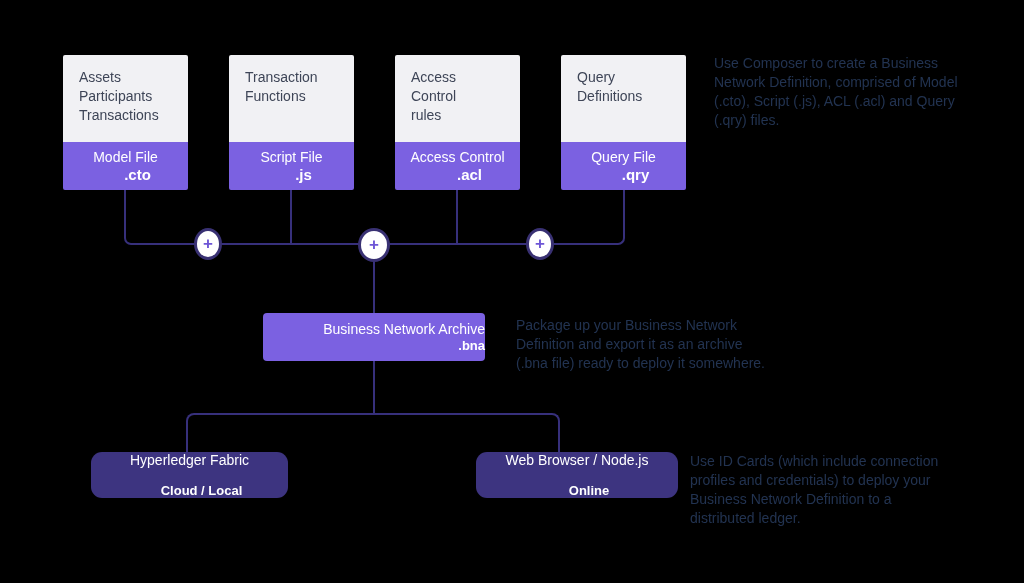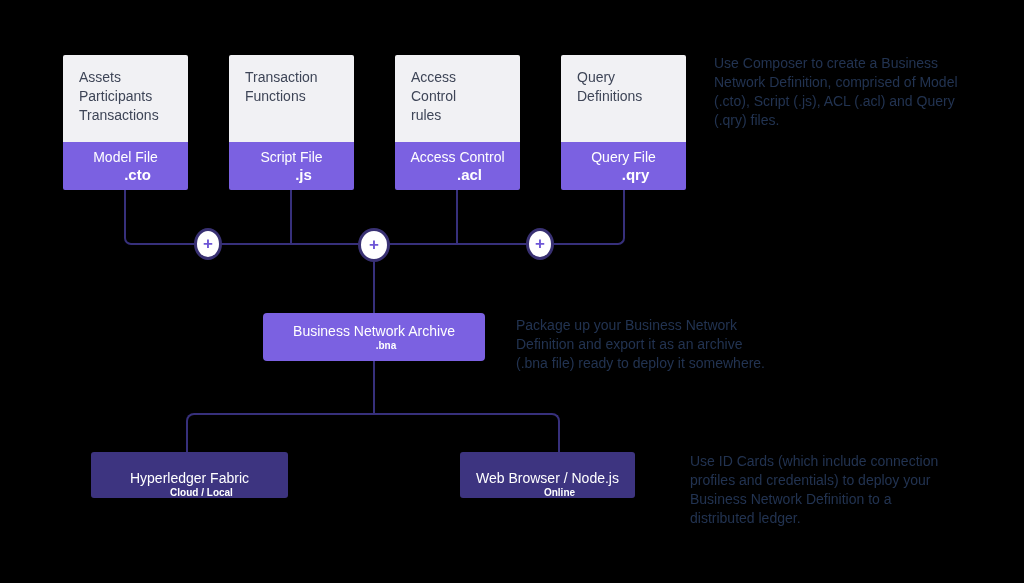--- a/index.html
+++ b/index.html
@@ -36,30 +36,30 @@
   
   .plus-node{
     position:absolute;box-sizing:border-box;background:#fff;border:3px solid #393173;
     border-radius:50%;display:flex;align-items:center;justify-content:center;
     color:#6e56d6;font-weight:bold;font-size:17px;line-height:1;
   }
   .plus-node span{transform:translateY(-1px);}
   
   .archive{
     position:absolute;left:263px;top:313px;width:222px;height:48px;background:#7b61e1;
-    border-radius:4px;color:#fff;text-align:center;display:flex;flex-direction:column;
+    border-radius:4px;color:#fff;text-align:right;display:flex;flex-direction:column;
     justify-content:center;gap:1px;
   }
   
   .deploy{
-    position:absolute;top:452px;height:46px;background:#3d3480;border-radius:3px;color:#fff;
-    text-align:center;display:flex;flex-direction:column;justify-content:flex-end;gap:1px;
+    position:absolute;top:452px;height:46px;background:#3d3480;border-radius:11px;color:#fff;
+    text-align:center;display:flex;flex-direction:column;justify-content:space-between;gap:1px;
   }
   .deploy .file-label, .archive .file-label{font-size:14px;}
-  .deploy .file-ext, .archive .file-ext{font-size:10px;}
+  .deploy .file-ext, .archive .file-ext{font-size:13px;}
   
   .annotation{
     position:absolute;font-size:14px;line-height:19px;color:#223351;white-space:pre-line;
   }
 </style>
 </head>
 <body>
 
 <div class="stage">
 
@@ -117,21 +117,21 @@
 
   <div class="archive">
     <span class="file-label">Business Network Archive</span>
     <span class="file-ext">.bna</span>
   </div>
 
   <div class="deploy" style="left:91px;width:197px;">
     <span class="file-label">Hyperledger Fabric</span>
     <span class="file-ext">Cloud / Local</span>
   </div>
-  <div class="deploy" style="left:460px;width:175px;">
+  <div class="deploy" style="left:476px;width:202px;">
     <span class="file-label">Web Browser / Node.js</span>
     <span class="file-ext">Online</span>
   </div>
 
   <div class="annotation" style="left:516px;top:316px;width:300px;">Package up your Business Network
 Definition and export it as an archive
 (.bna file) ready to deploy it somewhere.</div>
   <div class="annotation" style="left:714px;top:54px;width:292px;">Use Composer to create a Business
 Network Definition, comprised of Model
 (.cto), Script (.js), ACL (.acl) and Query

